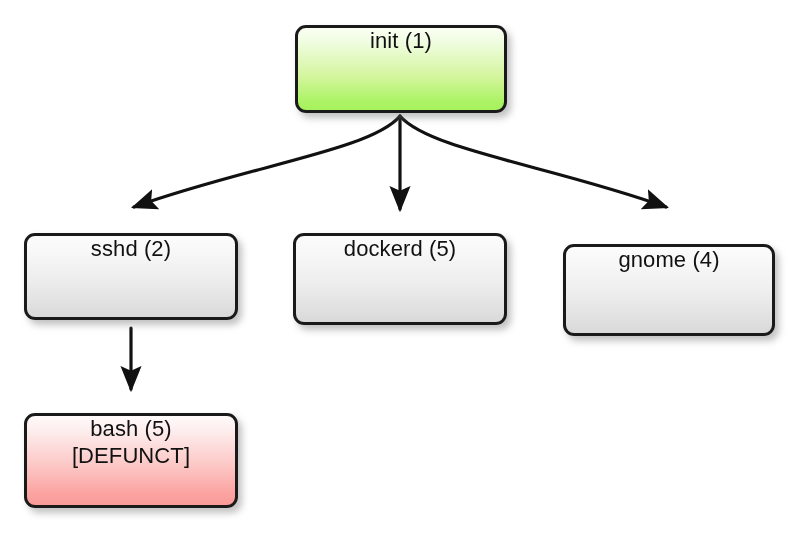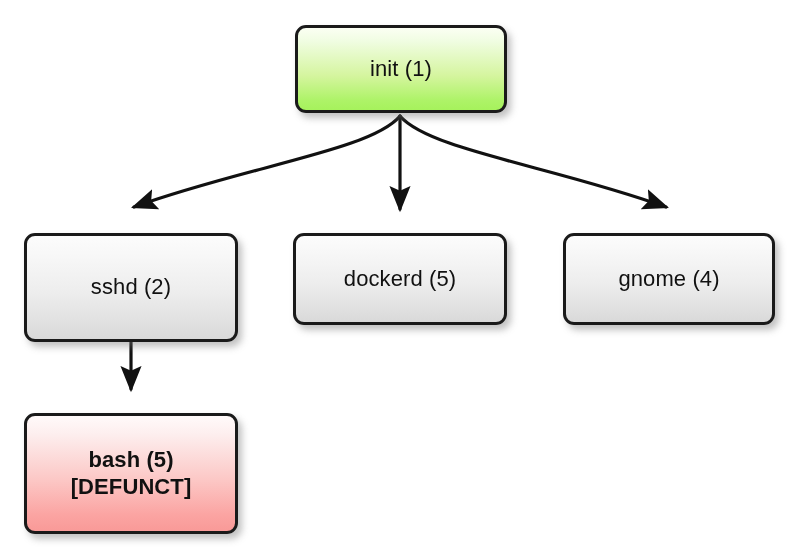--- a/index.html
+++ b/index.html
@@ -27,21 +27,20 @@
     width: 800px;
     height: 554px;
     pointer-events: none;
   }
   .node {
     position: absolute;
     box-sizing: border-box;
     border: 3px solid #1a1a1a;
     border-radius: 11px;
     display: flex;
-    align-items: center;
     justify-content: center;
     text-align: center;
     color: #111111;
     font-size: 22px;
     line-height: 1.22;
     letter-spacing: 0.1px;
     box-shadow: 4px 5px 7px rgba(120,120,120,0.45);
     z-index: 2;
   }
   .node .label {
@@ -76,30 +75,30 @@
 
     <path class="edge" fill="none" stroke="#111111" stroke-width="3.2" stroke-linecap="round" marker-end="url(#arrowhead)" d="M 400,116 C 429,150 552,166 666,207"></path>
 
     <path class="edge" fill="none" stroke="#111111" stroke-width="3.2" stroke-linecap="round" marker-end="url(#arrowhead)" d="M 131,328 L 131,389"></path>
   </svg>
 
   <div class="node node-green" style="left:295px; top:25px; width:212px; height:88px;">
     <span class="label">init (1)</span>
   </div>
 
-  <div class="node node-grey" style="left:24px; top:233px; width:214px; height:109px;">
+  <div class="node node-grey" style="left:24px; top:233px; width:214px; height:87px;">
     <span class="label">sshd (2)</span>
   </div>
 
   <div class="node node-grey" style="left:293px; top:233px; width:214px; height:92px;">
     <span class="label">dockerd (5)</span>
   </div>
 
-  <div class="node node-grey" style="left:563px; top:233px; width:212px; height:92px;">
+  <div class="node node-grey" style="left:563px; top:244px; width:212px; height:92px;">
     <span class="label">gnome (4)</span>
   </div>
 
-  <div class="node node-pink" style="left:24px; top:413px; width:214px; height:121px;font-weight:bold;">
+  <div class="node node-pink" style="left:24px; top:413px; width:214px; height:95px;">
     <span class="label">bash (5)
 [DEFUNCT]</span>
   </div>
 
 </div>
 
 </body></html>

